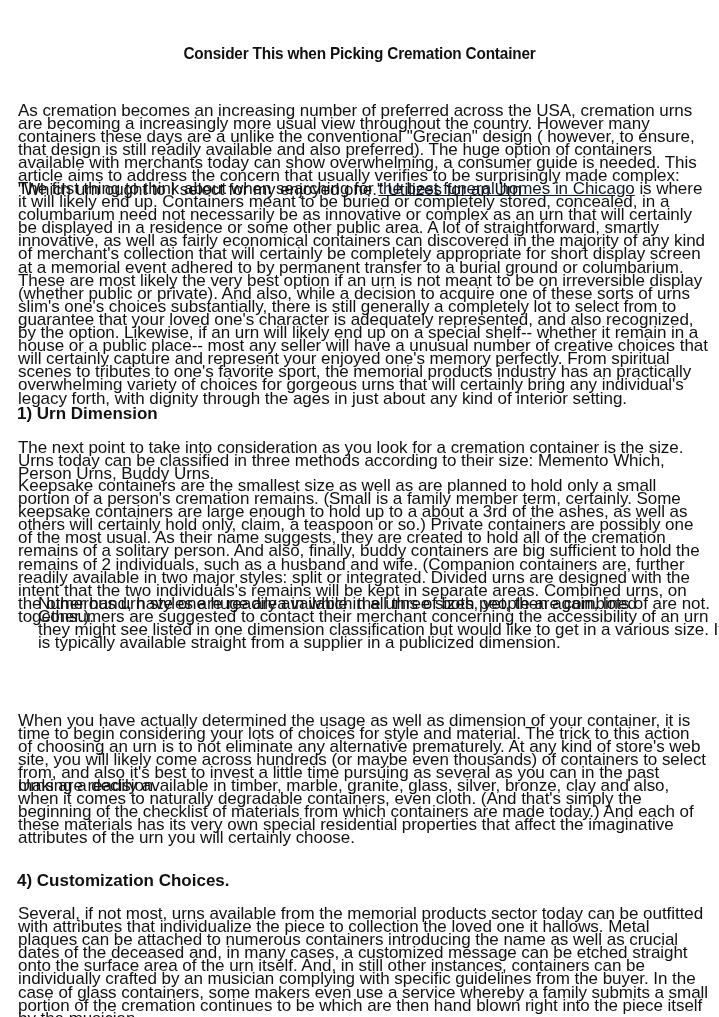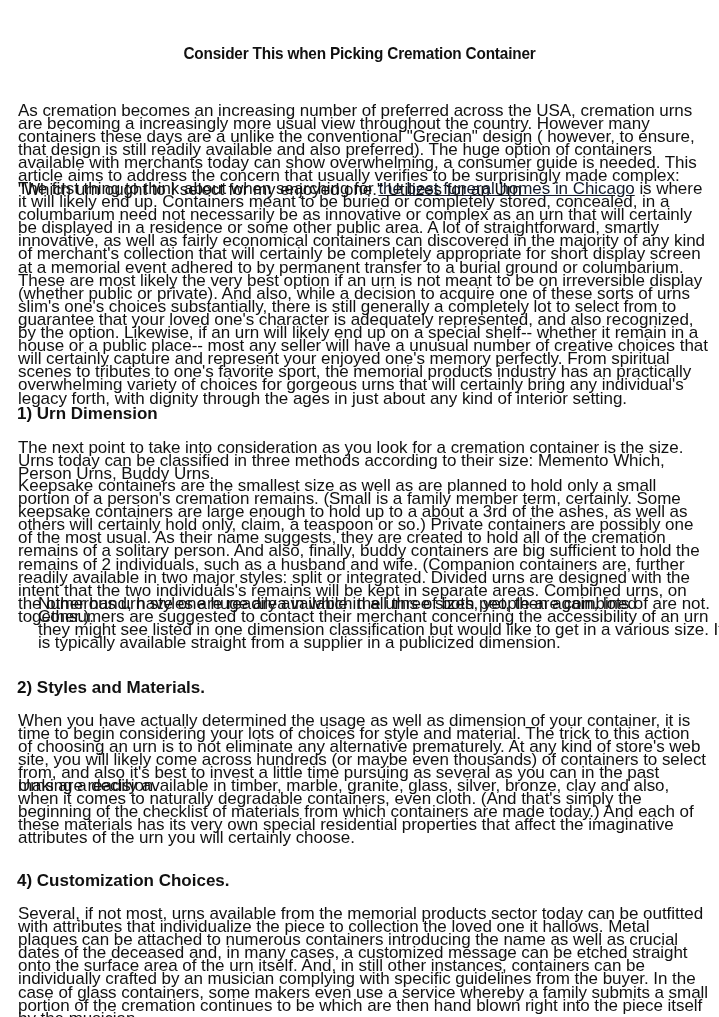--- a/index.html
+++ b/index.html
@@ -67,20 +67,19 @@
 
   <p class="para" style="top:104px;">As cremation becomes an increasing number of preferred across the USA, cremation urns are becoming a increasingly more usual view throughout the country. However many containers these days are a unlike the conventional "Grecian" design ( however, to ensure, that design is still readily available and also preferred). The huge option of containers available with merchants today can show overwhelming, a consumer guide is needed. This article aims to address the concern that usually verifies to be surprisingly made complex: "Which urn ought to I select for my enjoyed one." Utilizes for an Urn</p>
 
   <p class="para" style="top:182px;"><span>The first thing to think about when searching for </span><a class="link" href="#">the best funeral homes in Chicago</a><span> is where it will likely end up. Containers meant to be buried or completely stored, concealed, in a columbarium need not necessarily be as innovative or complex as an urn that will certainly be displayed in a residence or some other public area. A lot of straightforward, smartly innovative, as well as fairly economical containers can discovered in the majority of any kind of merchant's collection that will certainly be completely appropriate for short display screen at a memorial event adhered to by permanent transfer to a burial ground or columbarium. These are most likely the very best option if an urn is not meant to be on irreversible display (whether public or private). And also, while a decision to acquire one of these sorts of urns slim's one's choices substantially, there is still generally a completely lot to select from to guarantee that your loved one's character is adequately represented, and also recognized, by the option. Likewise, if an urn will likely end up on a special shelf-- whether it remain in a house or a public place-- most any seller will have a unusual number of creative choices that will certainly capture and represent your enjoyed one's memory perfectly. From spiritual scenes to tributes to one's favorite sport, the memorial products industry has an practically overwhelming variety of choices for gorgeous urns that will certainly bring any individual's legacy forth, with dignity through the ages in just about any kind of interior setting.</span></p>
 
   <h2 class="heading" style="top:401px;">1) Urn Dimension</h2>
   <p class="para" style="top:441px;">The next point to take into consideration as you look for a cremation container is the size. Urns today can be classified in three methods according to their size: Memento Which, Person Urns, Buddy Urns.</p>
   <p class="para" style="top:479px;">Keepsake containers are the smallest size as well as are planned to hold only a small portion of a person's cremation remains. (Small is a family member term, certainly. Some keepsake containers are large enough to hold up to a about a 3rd of the ashes, as well as others will certainly hold only, claim, a teaspoon or so.) Private containers are possibly one of the most usual. As their name suggests, they are created to hold all of the cremation remains of a solitary person. And also, finally, buddy containers are big sufficient to hold the remains of 2 individuals, such as a husband and wife. (Companion containers are, further readily available in two major styles: split or integrated. Divided urns are designed with the intent that the two individuals's remains will be kept in separate areas. Combined urns, on the other hand, have one huge area in which the urns of both people are combined together.).</p>
   <p class="para" style="top:597px;margin-left:20px;">Numerous urn styles are readily available in all three sizes, yet, then again, lots of are not. Consumers are suggested to contact their merchant concerning the accessibility of an urn they might see listed in one dimension classification but would like to get in a various size. It is typically available straight from a supplier in a publicized dimension.</p>
 
-  <h2 class="heading" style="top:675px;">2) Styles and Materials.</h2>
   <p class="para" style="top:714px;">When you have actually determined the usage as well as dimension of your container, it is time to begin considering your lots of choices for style and material. The trick to this action of choosing an urn is to not eliminate any alternative prematurely. At any kind of store's web site, you will likely come across hundreds (or maybe even thousands) of containers to select from, and also it's best to invest a little time pursuing as several as you can in the past making a decision.</p>
   <p class="para" style="top:779px;">Urns are readily available in timber, marble, granite, glass, silver, bronze, clay and also, when it comes to naturally degradable containers, even cloth. (And that's simply the beginning of the checklist of materials from which containers are made today.) And each of these materials has its very own special residential properties that affect the imaginative attributes of the urn you will certainly choose.</p>
 
   <h2 class="heading" style="top:868px;">4) Customization Choices.</h2>
   <p class="para" style="top:907px;">Several, if not most, urns available from the memorial products sector today can be outfitted with attributes that individualize the piece to collection the loved one it hallows. Metal plaques can be attached to numerous containers introducing the name as well as crucial dates of the deceased and, in many cases, a customized message can be etched straight onto the surface area of the urn itself. And, in still other instances, containers can be individually crafted by an musician complying with specific guidelines from the buyer. In the case of glass containers, some makers even use a service whereby a family submits a small portion of the cremation continues to be which are then hand blown right into the piece itself by the musician.</p>
 
 </div>
 
 </body></html>

